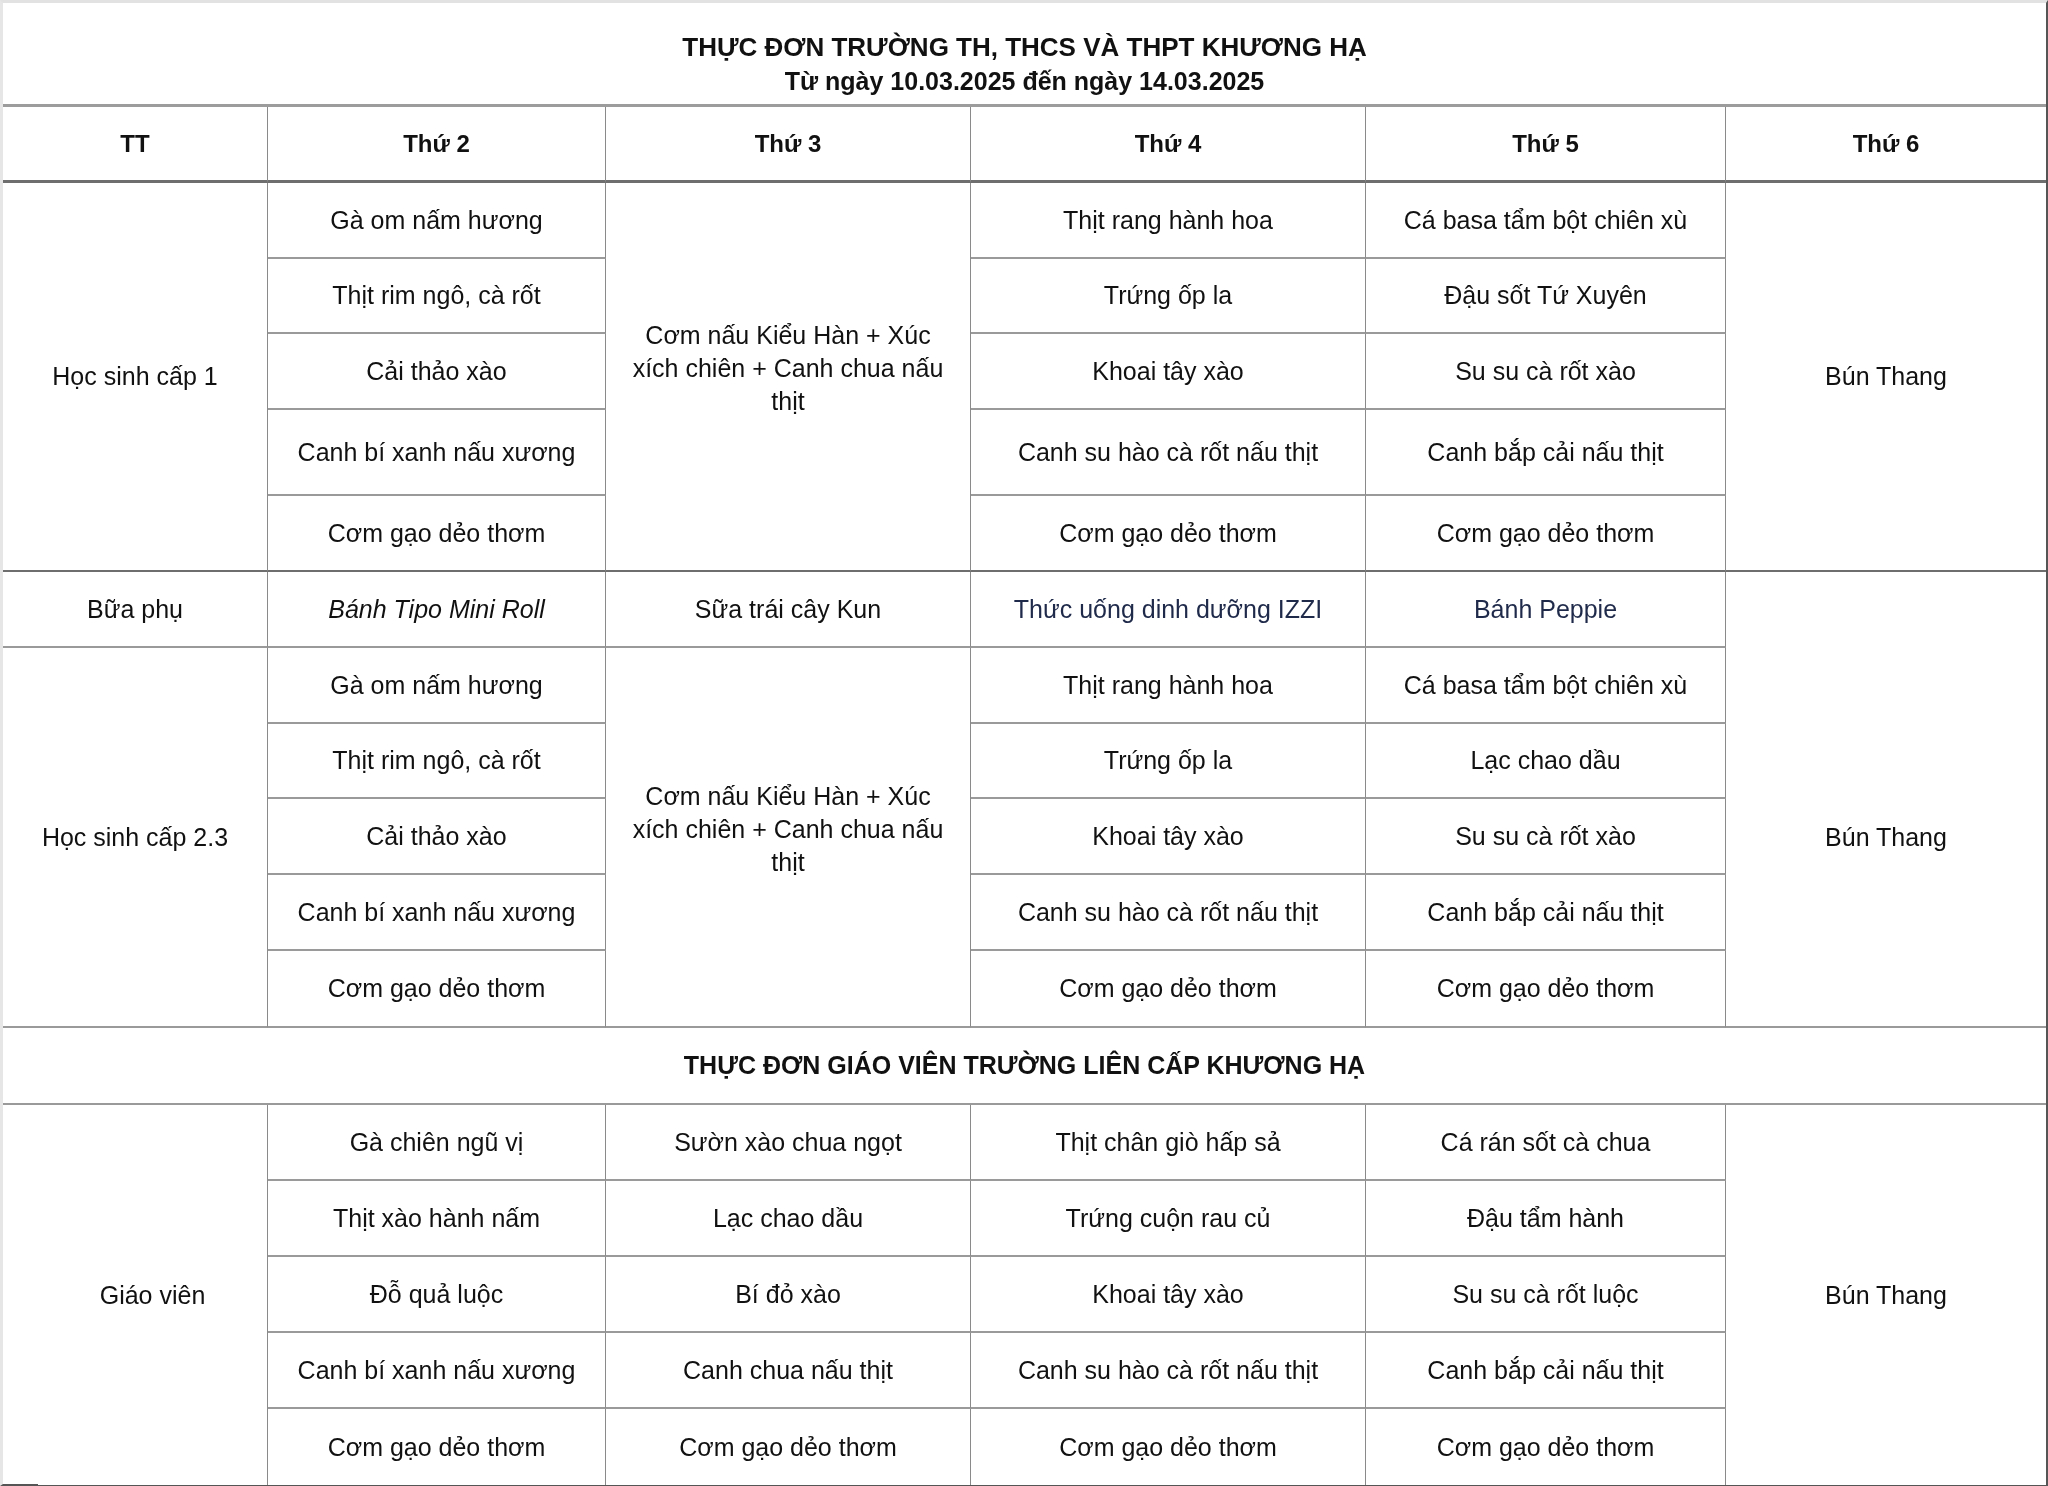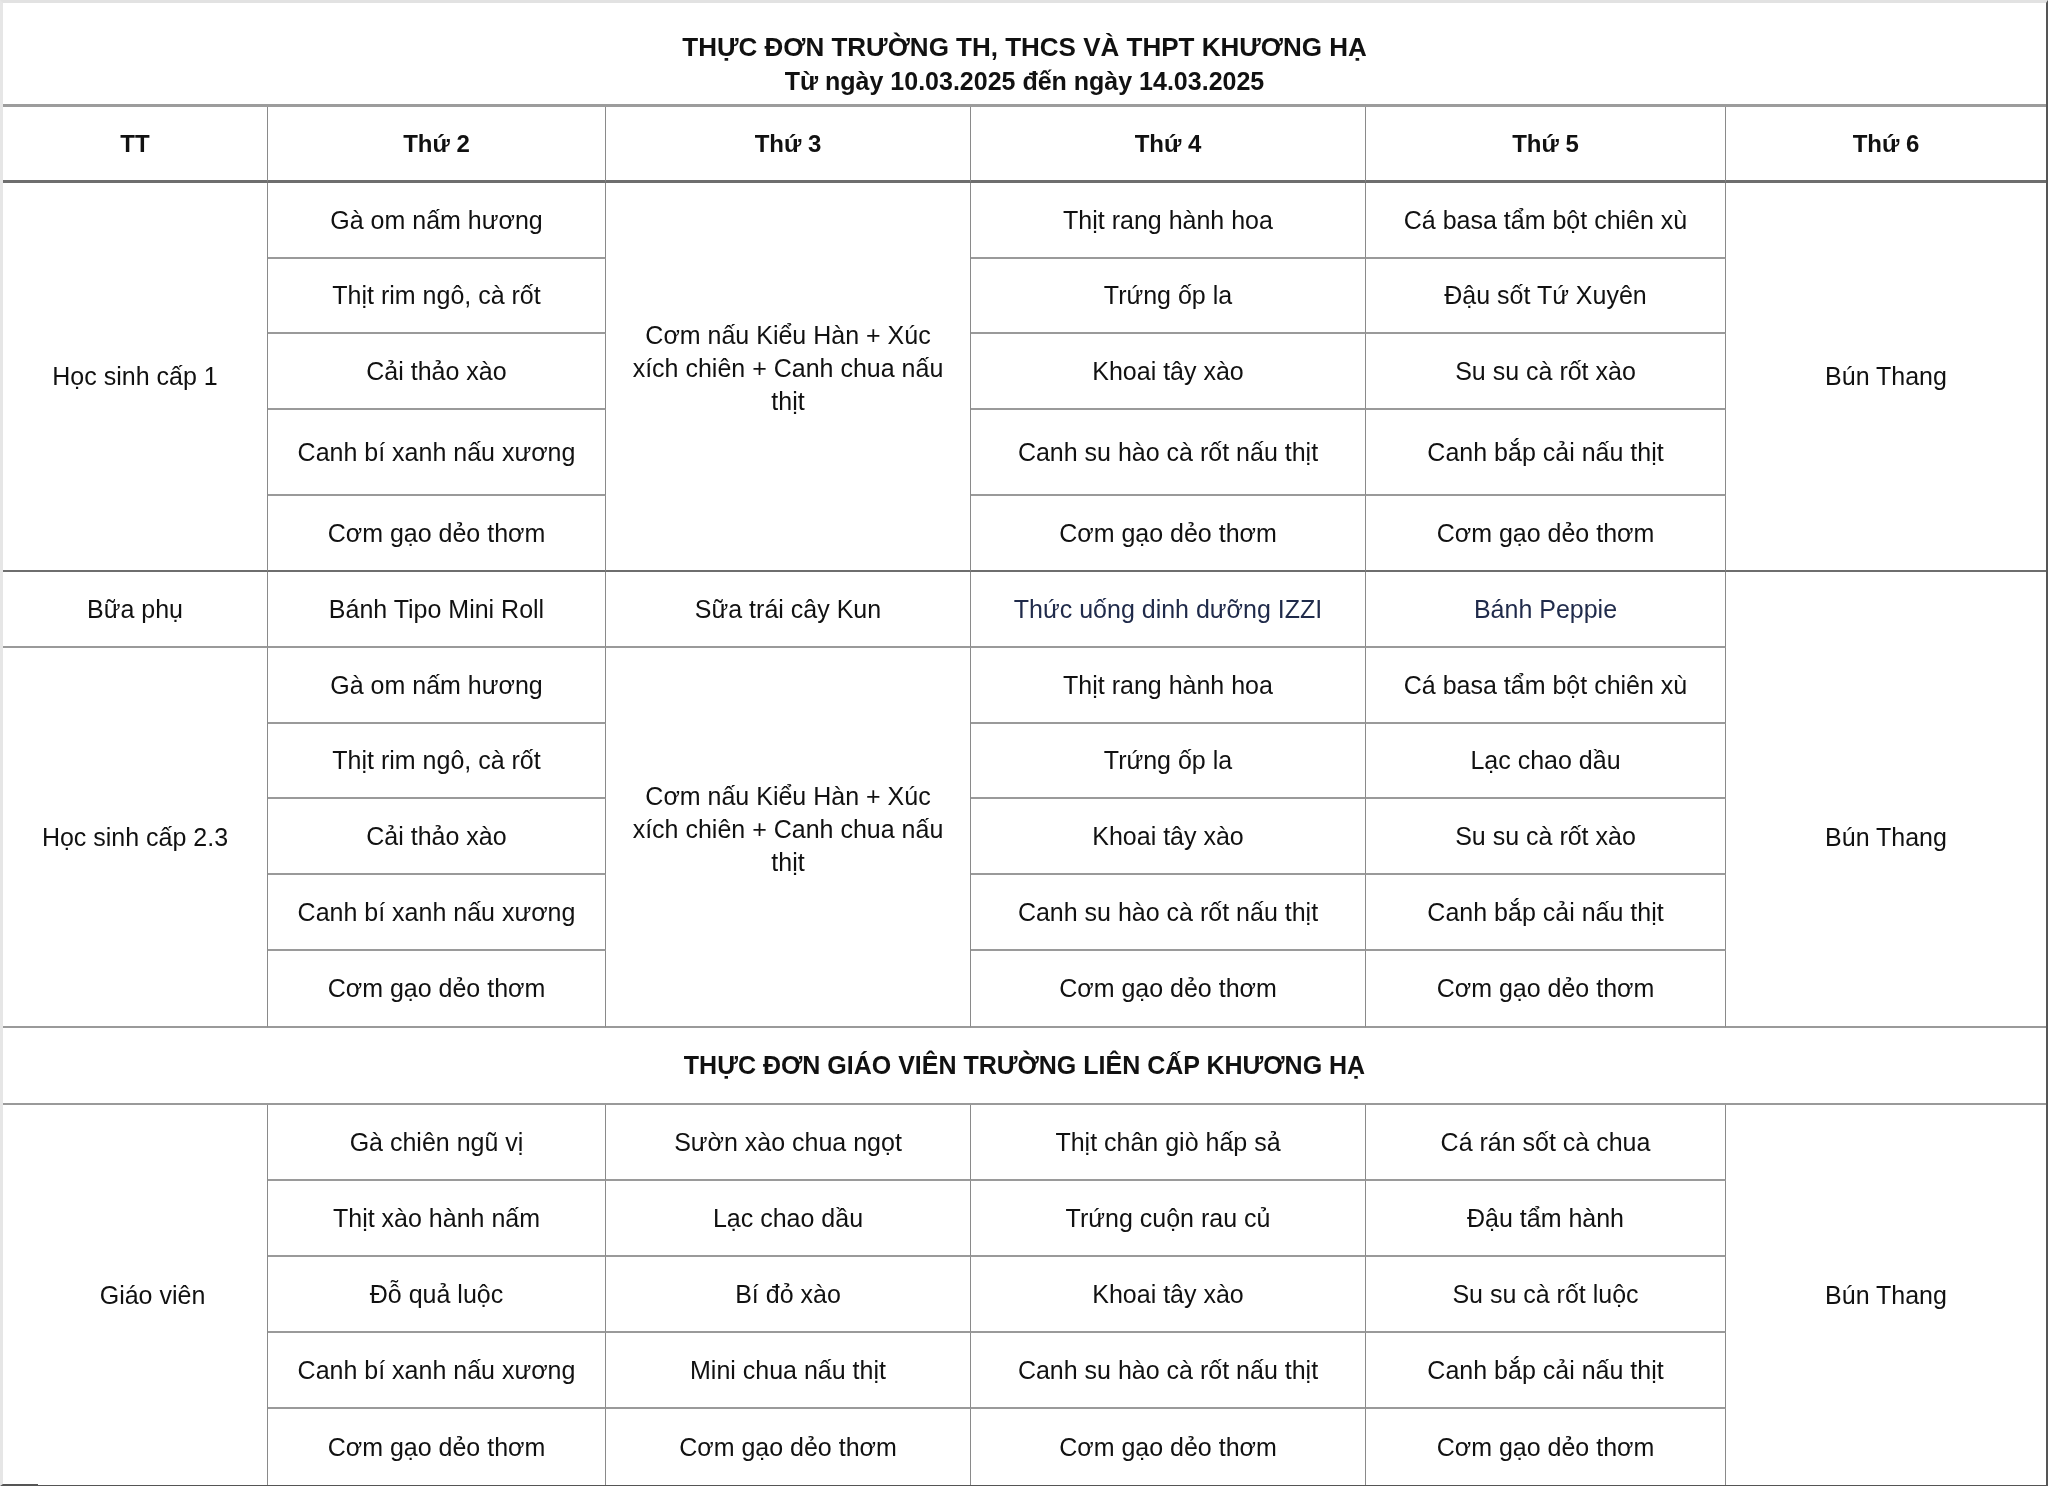--- a/index.html
+++ b/index.html
@@ -92,21 +92,21 @@
 
     <div class="cell" style="grid-column:5;grid-row:3;">Cá basa tẩm bột chiên xù</div>
     <div class="cell" style="grid-column:5;grid-row:4;">Đậu sốt Tứ Xuyên</div>
     <div class="cell" style="grid-column:5;grid-row:5;">Su su cà rốt xào</div>
     <div class="cell" style="grid-column:5;grid-row:6;">Canh bắp cải nấu thịt</div>
     <div class="cell dark-b" style="grid-column:5;grid-row:7;">Cơm gạo dẻo thơm</div>
 
     <div class="cell last dark-b" style="grid-column:6;grid-row:3 / 8;">Bún Thang</div>
 
     <div class="cell" style="grid-column:1;grid-row:8;">Bữa phụ</div>
-    <div class="cell" style="grid-column:2;grid-row:8;">Bánh Tipo Mini Roll</div>
+    <div class="cell" style="grid-column:2;grid-row:8;font-style:italic;">Bánh Tipo Mini Roll</div>
     <div class="cell" style="grid-column:3;grid-row:8;">Sữa trái cây Kun</div>
     <div class="cell snack-navy" style="grid-column:4;grid-row:8;">Thức uống dinh dưỡng IZZI</div>
     <div class="cell snack-navy" style="grid-column:5;grid-row:8;">Bánh Peppie</div>
 
     <div class="cell group-label" style="grid-column:1;grid-row:9 / 14;">Học sinh cấp 2.3</div>
     <div class="cell" style="grid-column:2;grid-row:9;">Gà om nấm hương</div>
     <div class="cell" style="grid-column:2;grid-row:10;">Thịt rim ngô, cà rốt</div>
     <div class="cell" style="grid-column:2;grid-row:11;">Cải thảo xào</div>
     <div class="cell" style="grid-column:2;grid-row:12;">Canh bí xanh nấu xương</div>
     <div class="cell" style="grid-column:2;grid-row:13;">Cơm gạo dẻo thơm</div>
@@ -135,21 +135,21 @@
 
     <div class="cell" style="grid-column:2;grid-row:15;">Gà chiên ngũ vị</div>
     <div class="cell" style="grid-column:2;grid-row:16;">Thịt xào hành nấm</div>
     <div class="cell" style="grid-column:2;grid-row:17;">Đỗ quả luộc</div>
     <div class="cell" style="grid-column:2;grid-row:18;">Canh bí xanh nấu xương</div>
     <div class="cell" style="grid-column:2;grid-row:19;border-bottom:none;">Cơm gạo dẻo thơm</div>
 
     <div class="cell" style="grid-column:3;grid-row:15;">Sườn xào chua ngọt</div>
     <div class="cell" style="grid-column:3;grid-row:16;">Lạc chao dầu</div>
     <div class="cell" style="grid-column:3;grid-row:17;">Bí đỏ xào</div>
-    <div class="cell" style="grid-column:3;grid-row:18;">Mini chua nấu thịt</div>
+    <div class="cell" style="grid-column:3;grid-row:18;">Canh chua nấu thịt</div>
     <div class="cell" style="grid-column:3;grid-row:19;border-bottom:none;">Cơm gạo dẻo thơm</div>
 
     <div class="cell" style="grid-column:4;grid-row:15;">Thịt chân giò hấp sả</div>
     <div class="cell" style="grid-column:4;grid-row:16;">Trứng cuộn rau củ</div>
     <div class="cell" style="grid-column:4;grid-row:17;">Khoai tây xào</div>
     <div class="cell" style="grid-column:4;grid-row:18;">Canh su hào cà rốt nấu thịt</div>
     <div class="cell" style="grid-column:4;grid-row:19;border-bottom:none;">Cơm gạo dẻo thơm</div>
 
     <div class="cell" style="grid-column:5;grid-row:15;">Cá rán sốt cà chua</div>
     <div class="cell" style="grid-column:5;grid-row:16;">Đậu tẩm hành</div>

